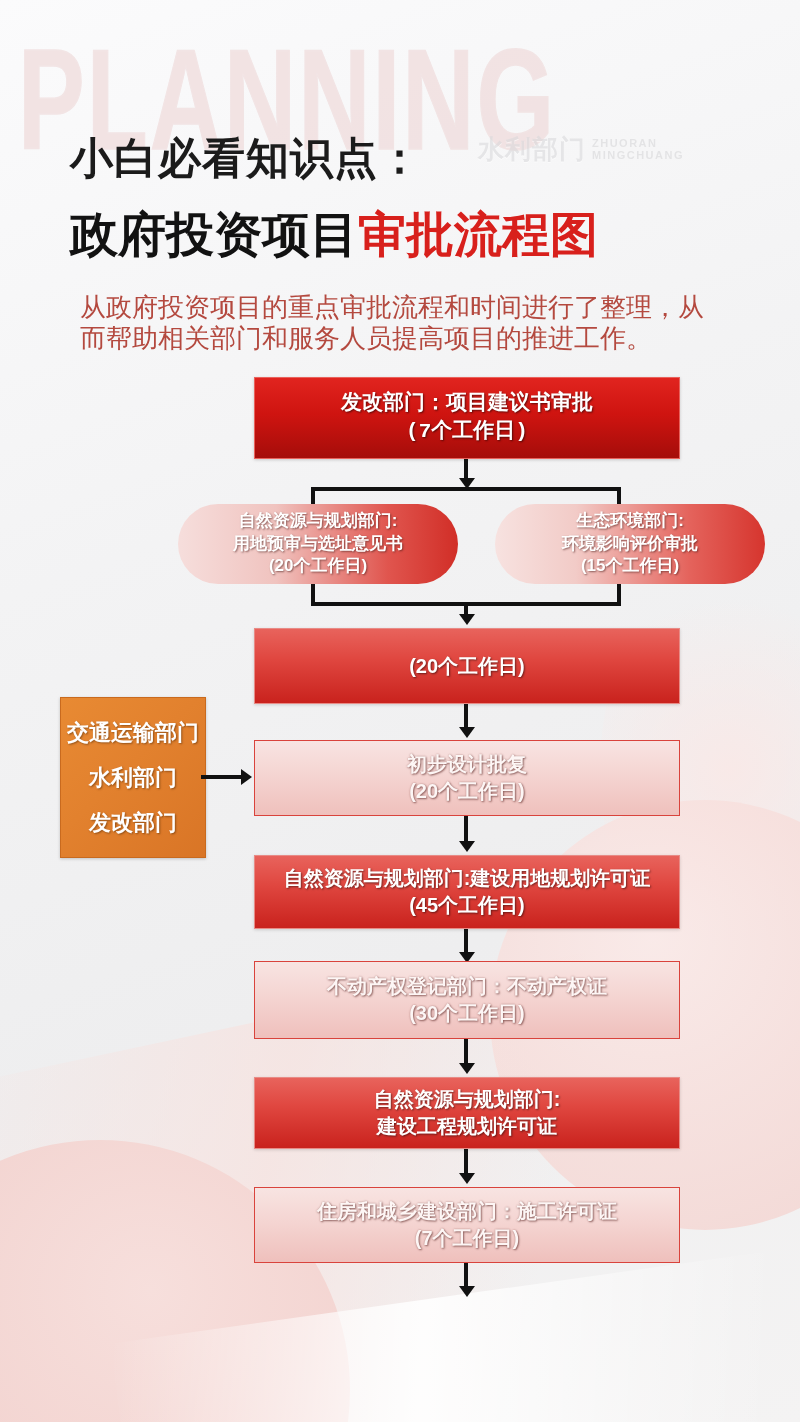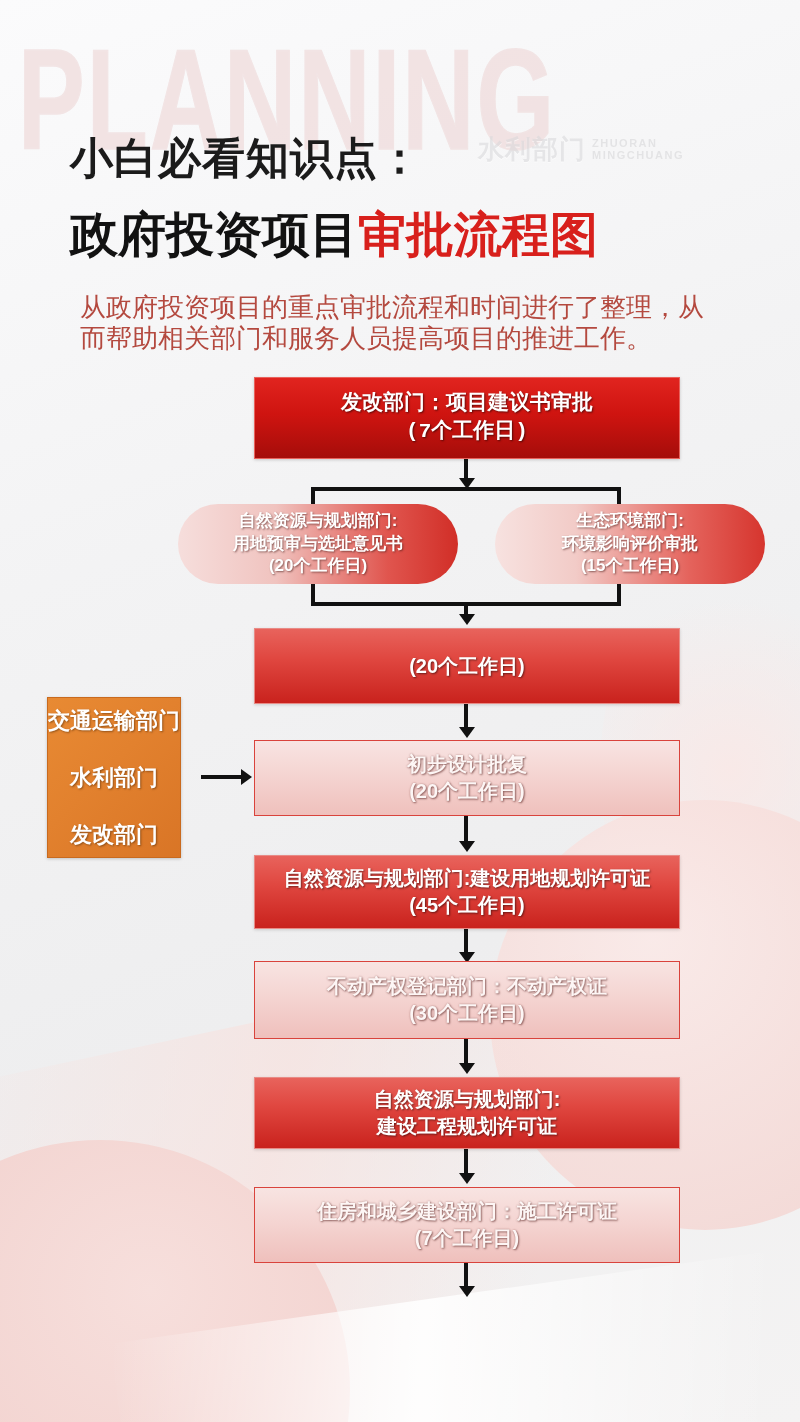--- a/index.html
+++ b/index.html
@@ -230,21 +230,21 @@
     <div class="conn" style="left:464px; top:602px; width:4px; height:16px;"></div>
     <div class="arrow-head" style="left:459px; top:614px;"></div>
 
     <div class="node n-mid" style="left:254px; top:628px; width:426px; height:76px;">
       <span class="ln">(20个工作日)</span>
     </div>
 
     <div class="conn" style="left:464px; top:704px; width:4px; height:26px;"></div>
     <div class="arrow-head" style="left:459px; top:727px;"></div>
 
-    <div class="node n-orange" style="left:47px; top:697px; width:134px; height:161px;justify-content:space-between;">
+    <div class="node n-orange" style="left:60px; top:697px; width:146px; height:161px;">
       <span class="ln">交通运输部门</span>
       <span class="ln">水利部门</span>
       <span class="ln">发改部门</span>
     </div>
     <div class="conn" style="left:201px; top:775px; width:42px; height:4px;"></div>
     <div class="arrow-head-r" style="left:241px; top:769px;"></div>
 
     <div class="node n-light" style="left:254px; top:740px; width:426px; height:76px;">
       <span class="ln">初步设计批复</span>
       <span class="ln">(20个工作日)</span>

